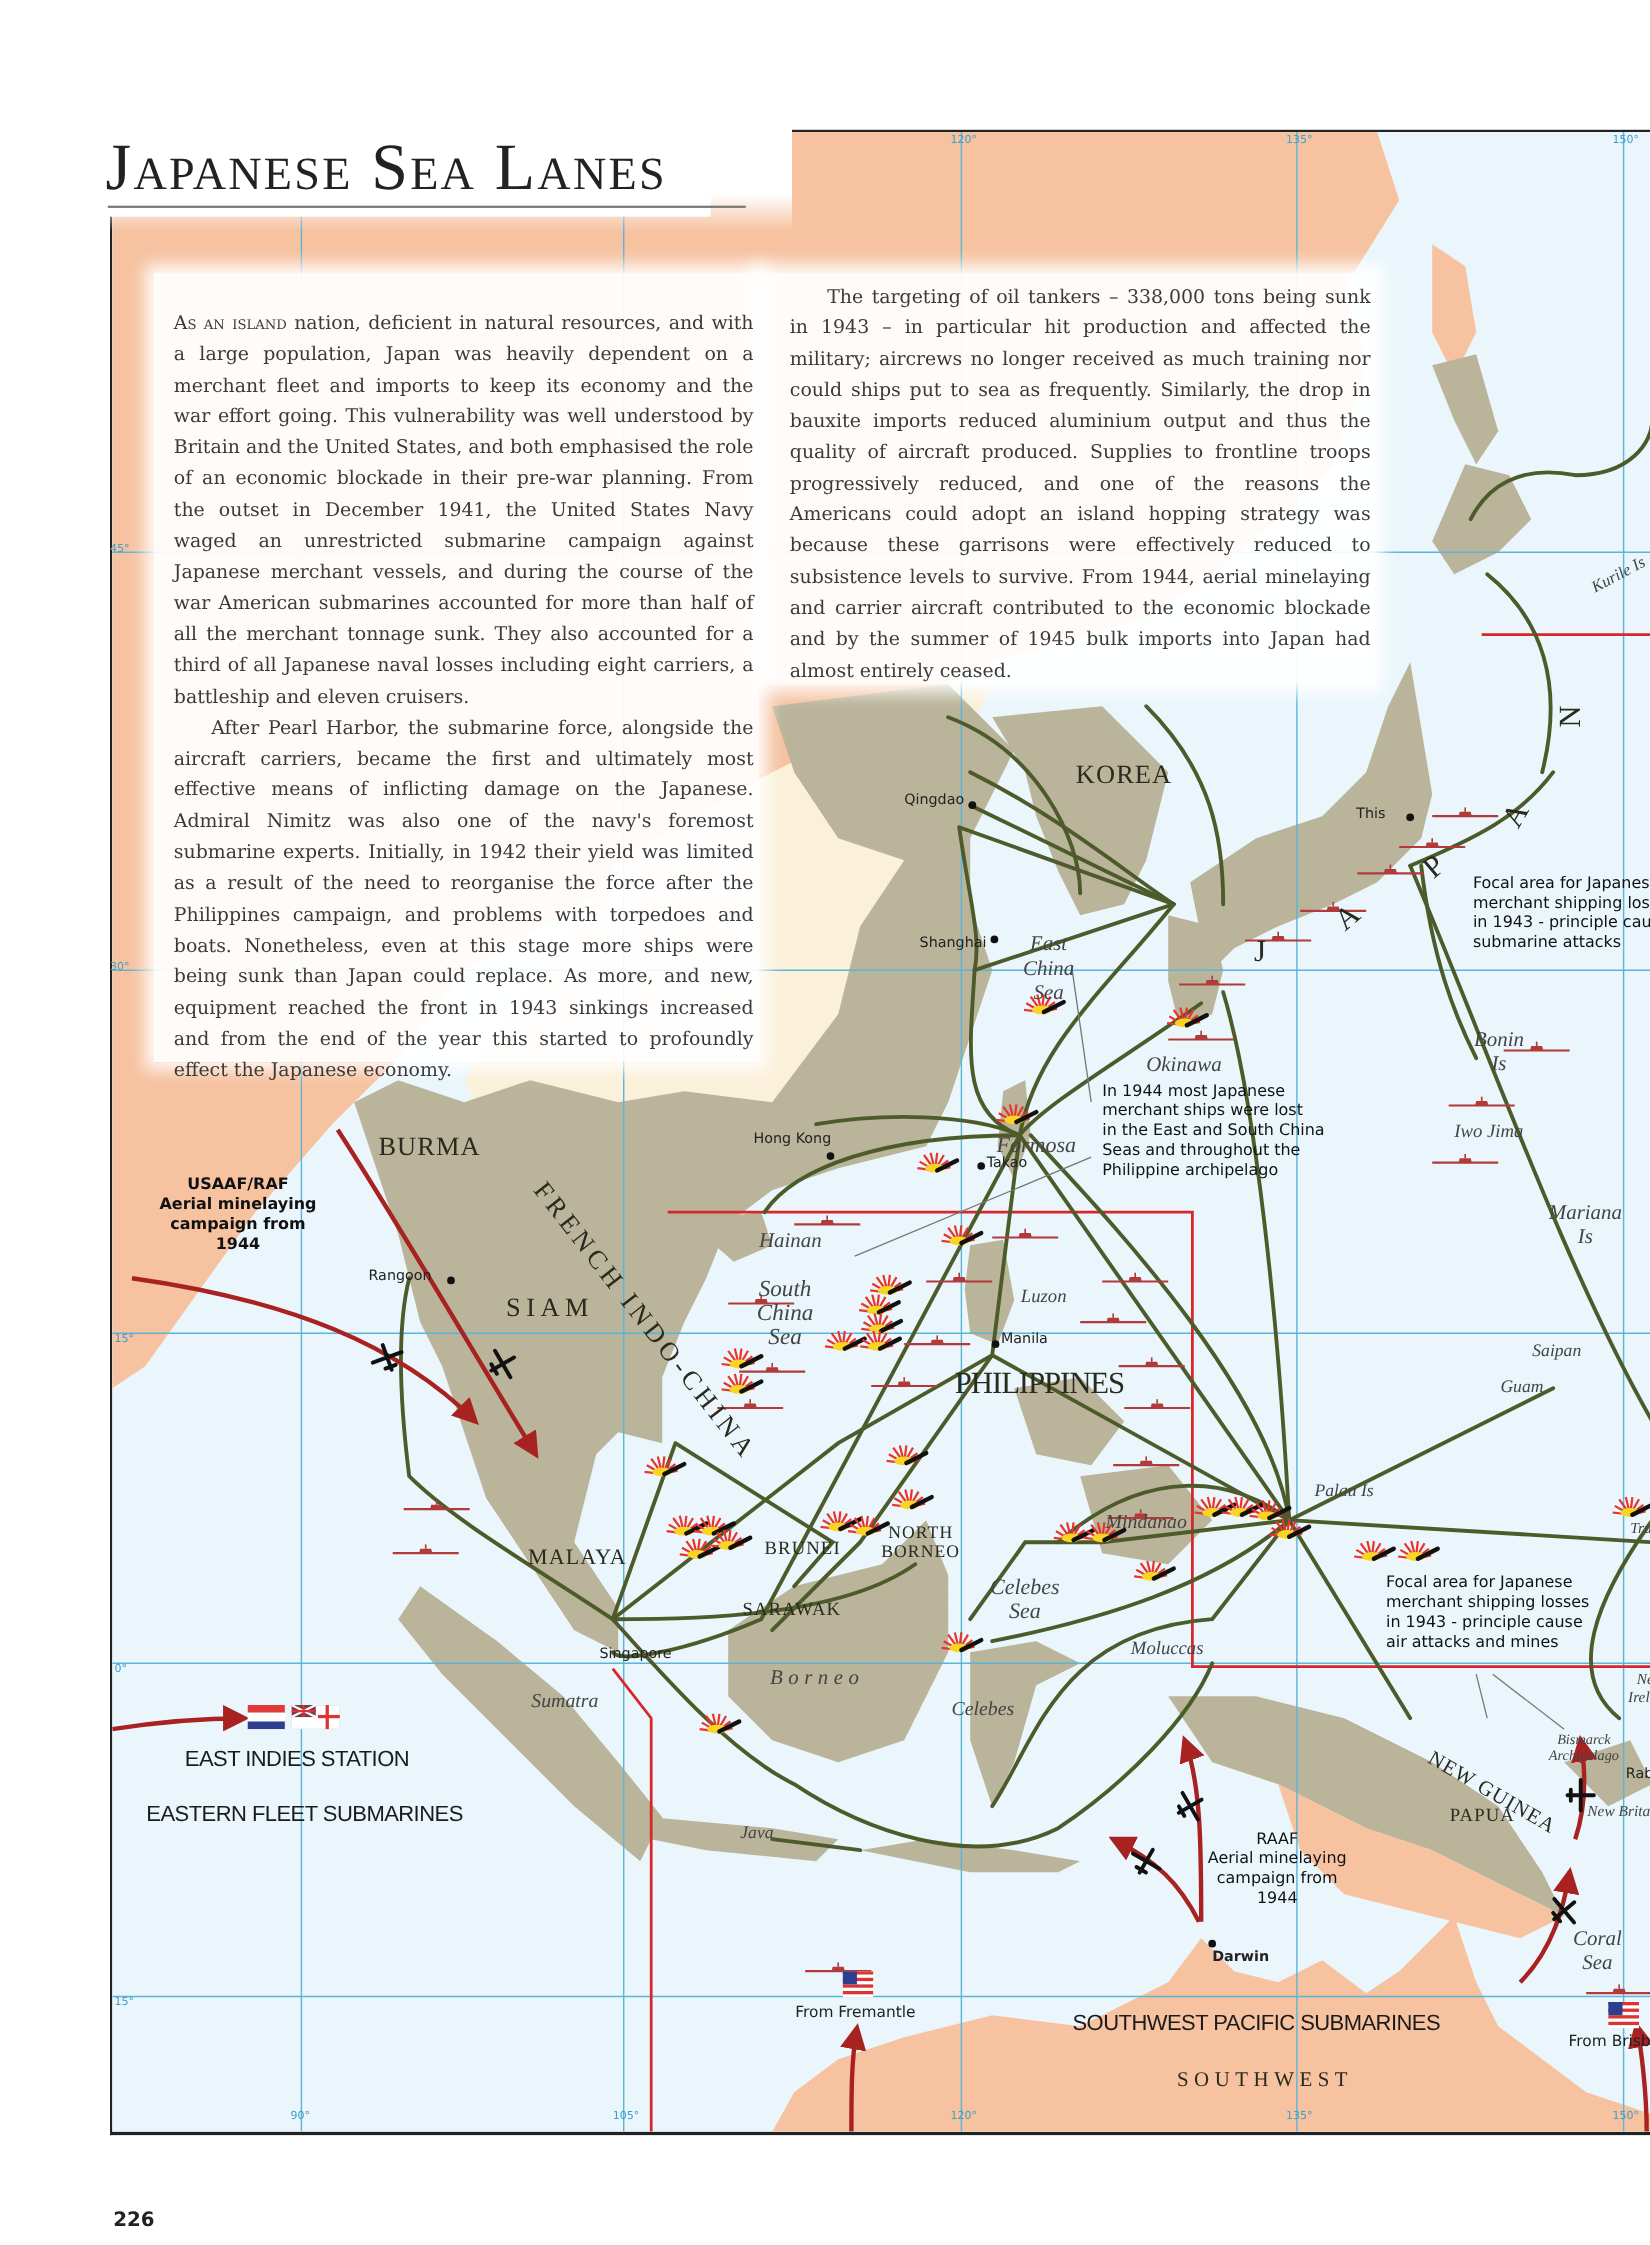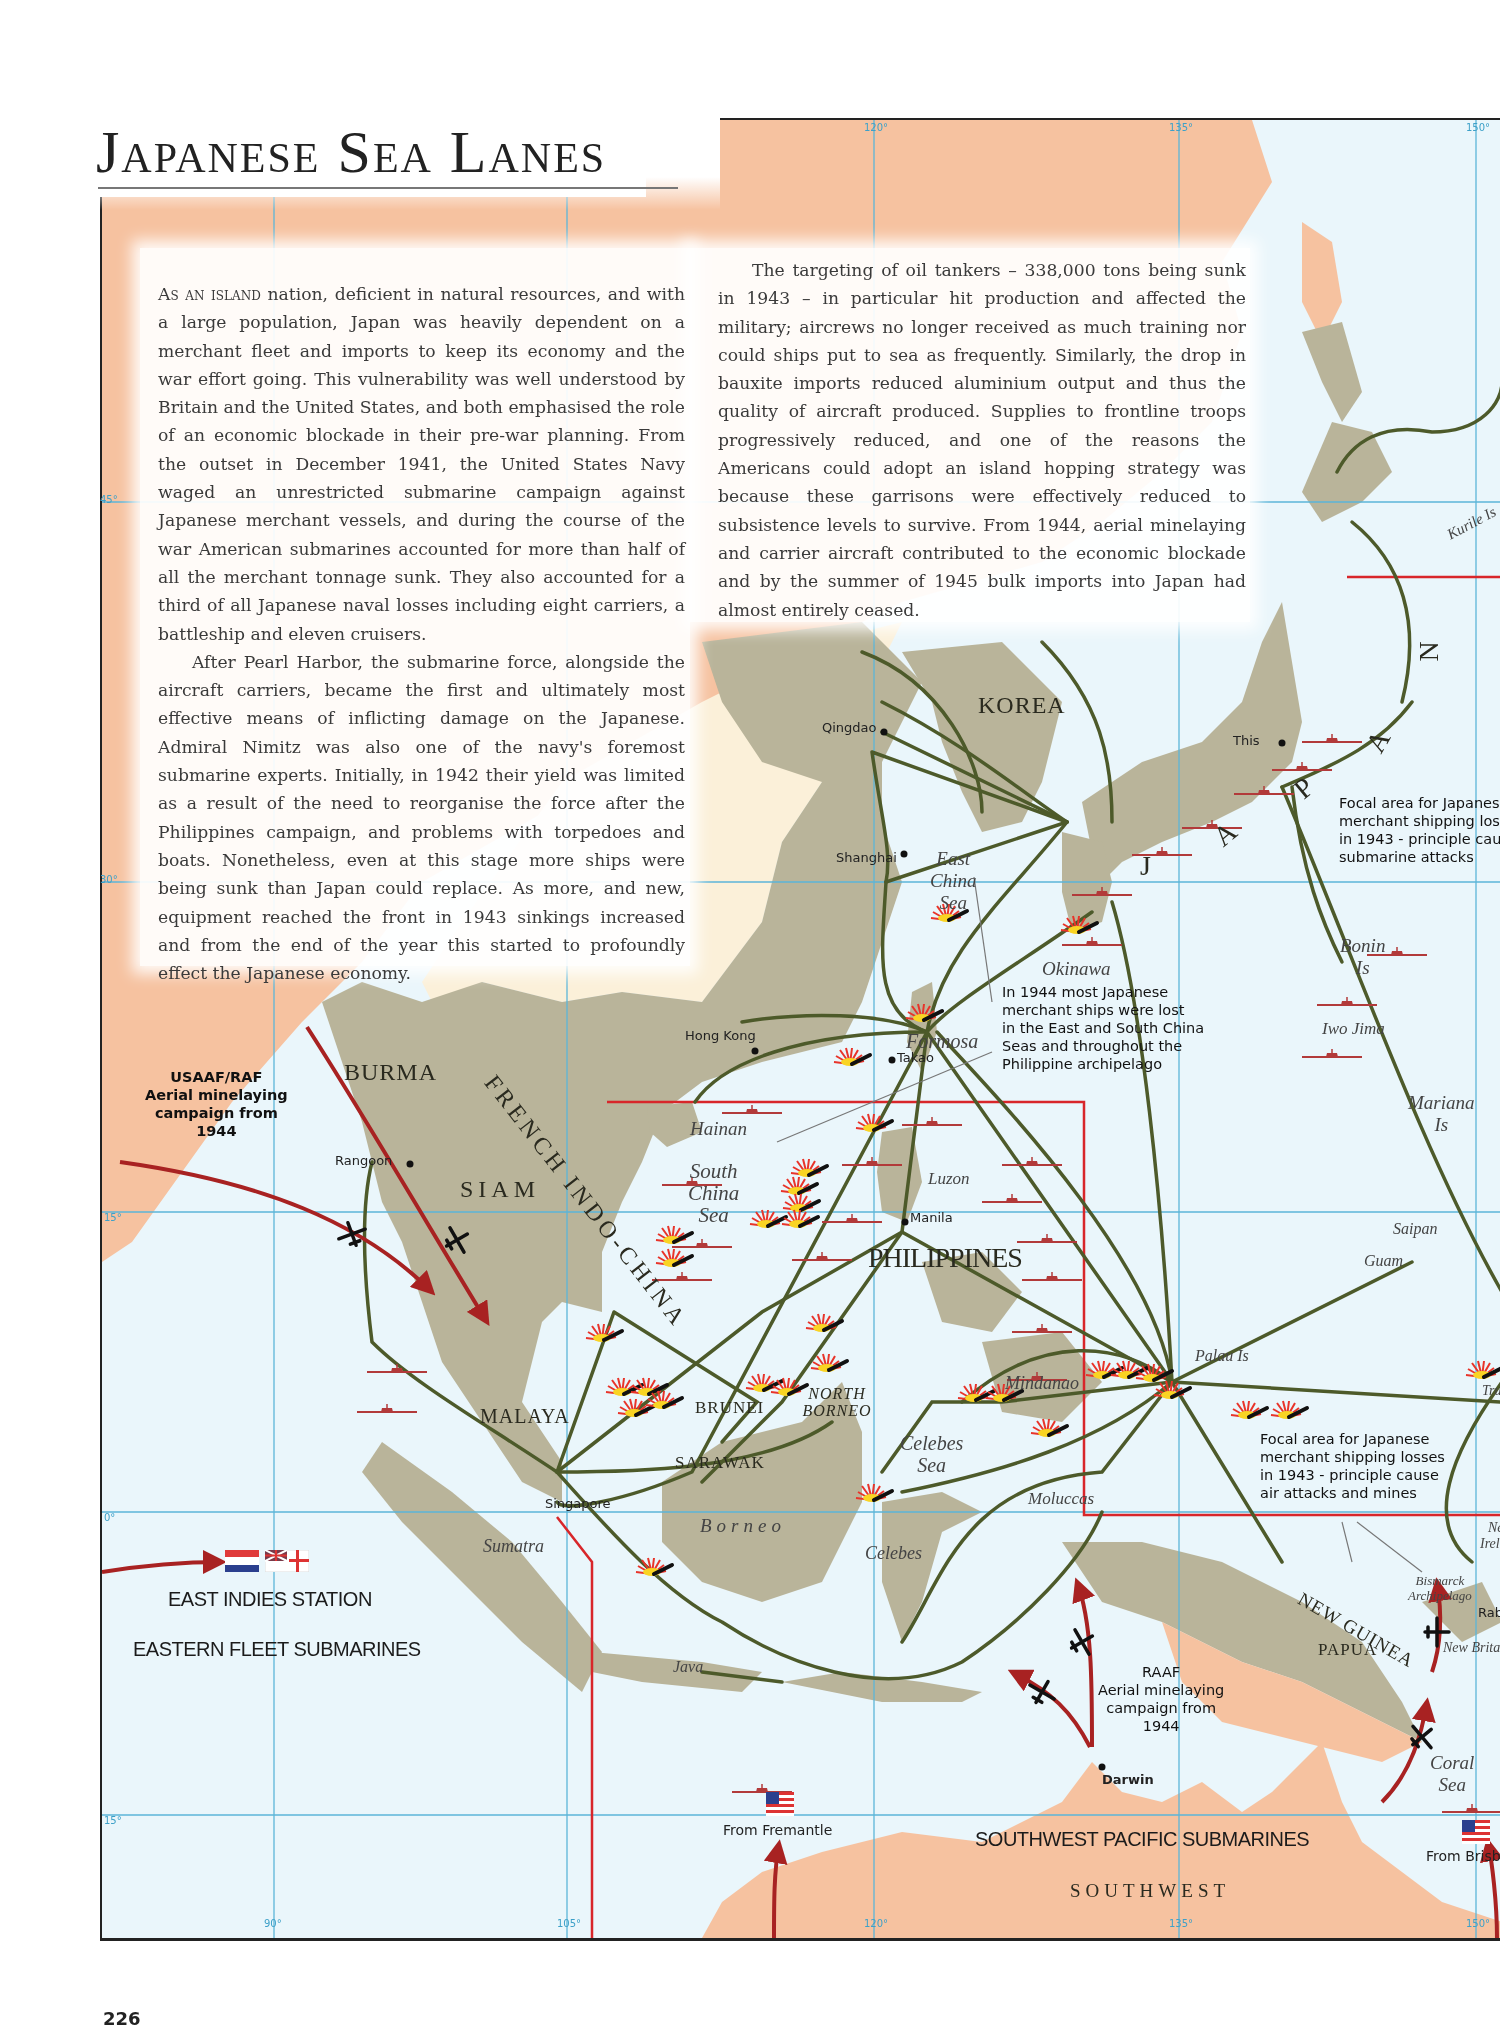--- a/index.html
+++ b/index.html
@@ -276,27 +276,27 @@
 
 <div class="col" style="left:158px;top:256px;width:527px;margin-top:24px;">
   <p><span class="sc">As an island</span><span> nation, deficient in natural resources, and with a large population, Japan was heavily dependent on a merchant fleet and imports to keep its economy and the war effort going. This vulnerability was well understood by Britain and the United States, and both emphasised the role of an economic blockade in their pre-war planning. From the outset in December 1941, the United States Navy waged an unrestricted submarine campaign against Japanese merchant vessels, and during the course of the war American submarines accounted for more than half of all the merchant tonnage sunk. They also accounted for a third of all Japanese naval losses including eight carriers, a battleship and eleven cruisers.</span></p>
   <p class="indent">After Pearl Harbor, the submarine force, alongside the aircraft carriers, became the first and ultimately most effective means of inflicting damage on the Japanese. Admiral Nimitz was also one of the navy's foremost submarine experts. Initially, in 1942 their yield was limited as a result of the need to reorganise the force after the Philippines campaign, and problems with torpedoes and boats. Nonetheless, even at this stage more ships were being sunk than Japan could replace. As more, and new, equipment reached the front in 1943 sinkings increased and from the end of the year this started to profoundly effect the Japanese economy.</p>
 </div>
 <div class="col" style="left:718px;top:256px;width:528px;">
   <p class="indent">The targeting of oil tankers – 338,000 tons being sunk in 1943 – in particular hit production and affected the military; aircrews no longer received as much training nor could ships put to sea as frequently. Similarly, the drop in bauxite imports reduced aluminium output and thus the quality of aircraft produced. Supplies to frontline troops progressively reduced, and one of the reasons the Americans could adopt an island hopping strategy was because these garrisons were effectively reduced to subsistence levels to survive. From 1944, aerial minelaying and carrier aircraft contributed to the economic blockade and by the summer of 1945 bulk imports into Japan had almost entirely ceased.</p>
 </div>
 
 <div class="lbl country" style="left:978px;top:692px;">KOREA</div>
-<div class="lbl country" style="left:344px;top:1030px;margin-top:29px;">BURMA</div>
+<div class="lbl country" style="left:344px;top:1030px;">BURMA</div>
 <div class="lbl country" style="left:500px;top:1070px;transform:rotate(52deg);transform-origin:left top;letter-spacing:4px;">FRENCH INDO-CHINA</div>
 <div class="lbl country" style="left:460px;top:1176px;letter-spacing:5px;">SIAM</div>
 <div class="lbl country" style="left:868px;top:1242px;font-size:28px;letter-spacing:-1px;">PHILIPPINES</div>
 <div class="lbl country" style="left:480px;top:1405px;font-size:20px;">MALAYA</div>
 <div class="lbl country" style="left:695px;top:1398px;font-size:17px;">BRUNEI</div>
-<div class="lbl country" style="left:797px;top:1385px;font-size:16px;width:80px;white-space:normal;text-align:center;line-height:17px;font-style:italic;">NORTH BORNEO</div>
+<div class="lbl country" style="left:797px;top:1385px;font-size:16px;width:80px;white-space:normal;text-align:center;line-height:17px;">NORTH BORNEO</div>
 <div class="lbl country" style="left:675px;top:1453px;font-size:17px;">SARAWAK</div>
 <div class="lbl country" style="left:1070px;top:1880px;font-size:19px;letter-spacing:5px;">SOUTHWEST</div>
 <div class="lbl country" style="left:1318px;top:1640px;font-size:17px;">PAPUA</div>
 <div class="lbl country" style="left:1305px;top:1588px;font-size:19px;transform:rotate(30deg);transform-origin:left top;">NEW GUINEA</div>
 <div class="lbl country" style="left:1140px;top:850px;font-size:28px;">J</div>
 <div class="lbl country" style="left:1215px;top:818px;font-size:28px;transform:rotate(-40deg);">A</div>
 <div class="lbl country" style="left:1296px;top:772px;font-size:28px;transform:rotate(-40deg);">P</div>
 <div class="lbl country" style="left:1368px;top:725px;font-size:28px;transform:rotate(-60deg);">A</div>
 <div class="lbl country" style="left:1418px;top:635px;font-size:28px;transform:rotate(-90deg);">N</div>
 

